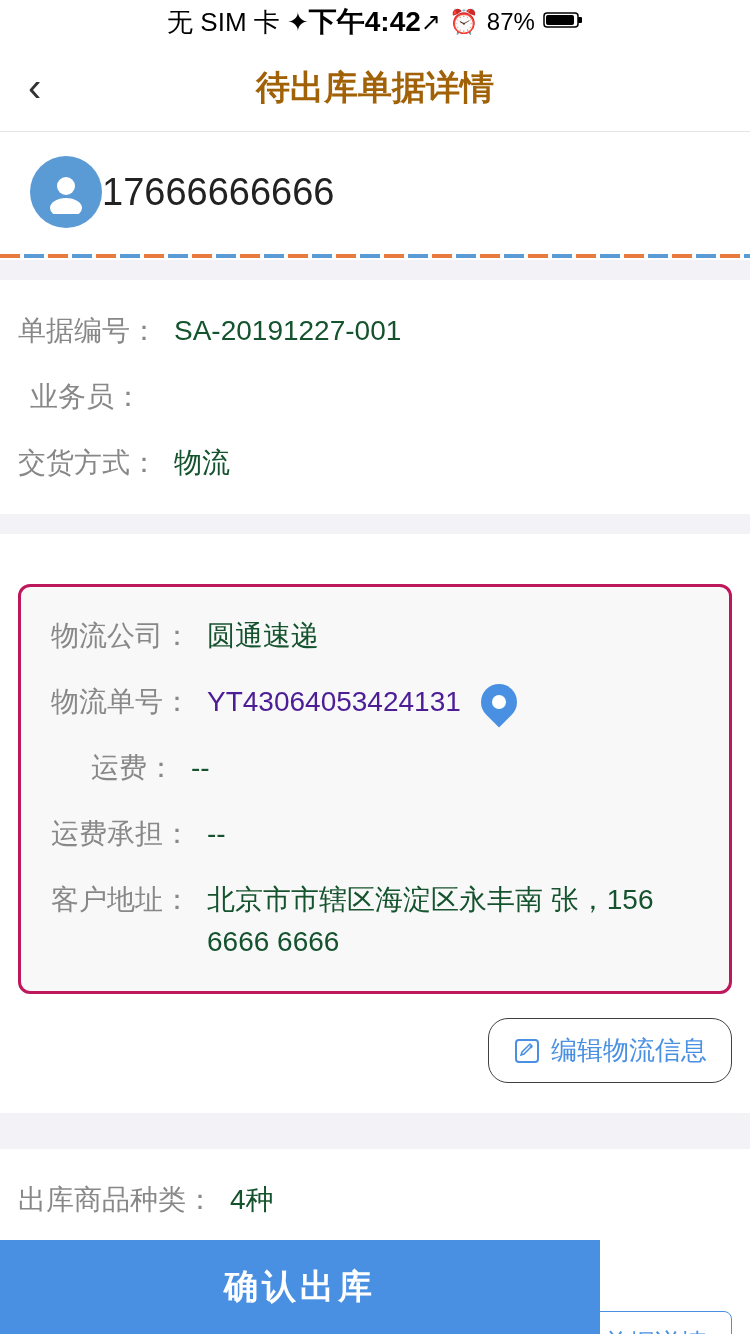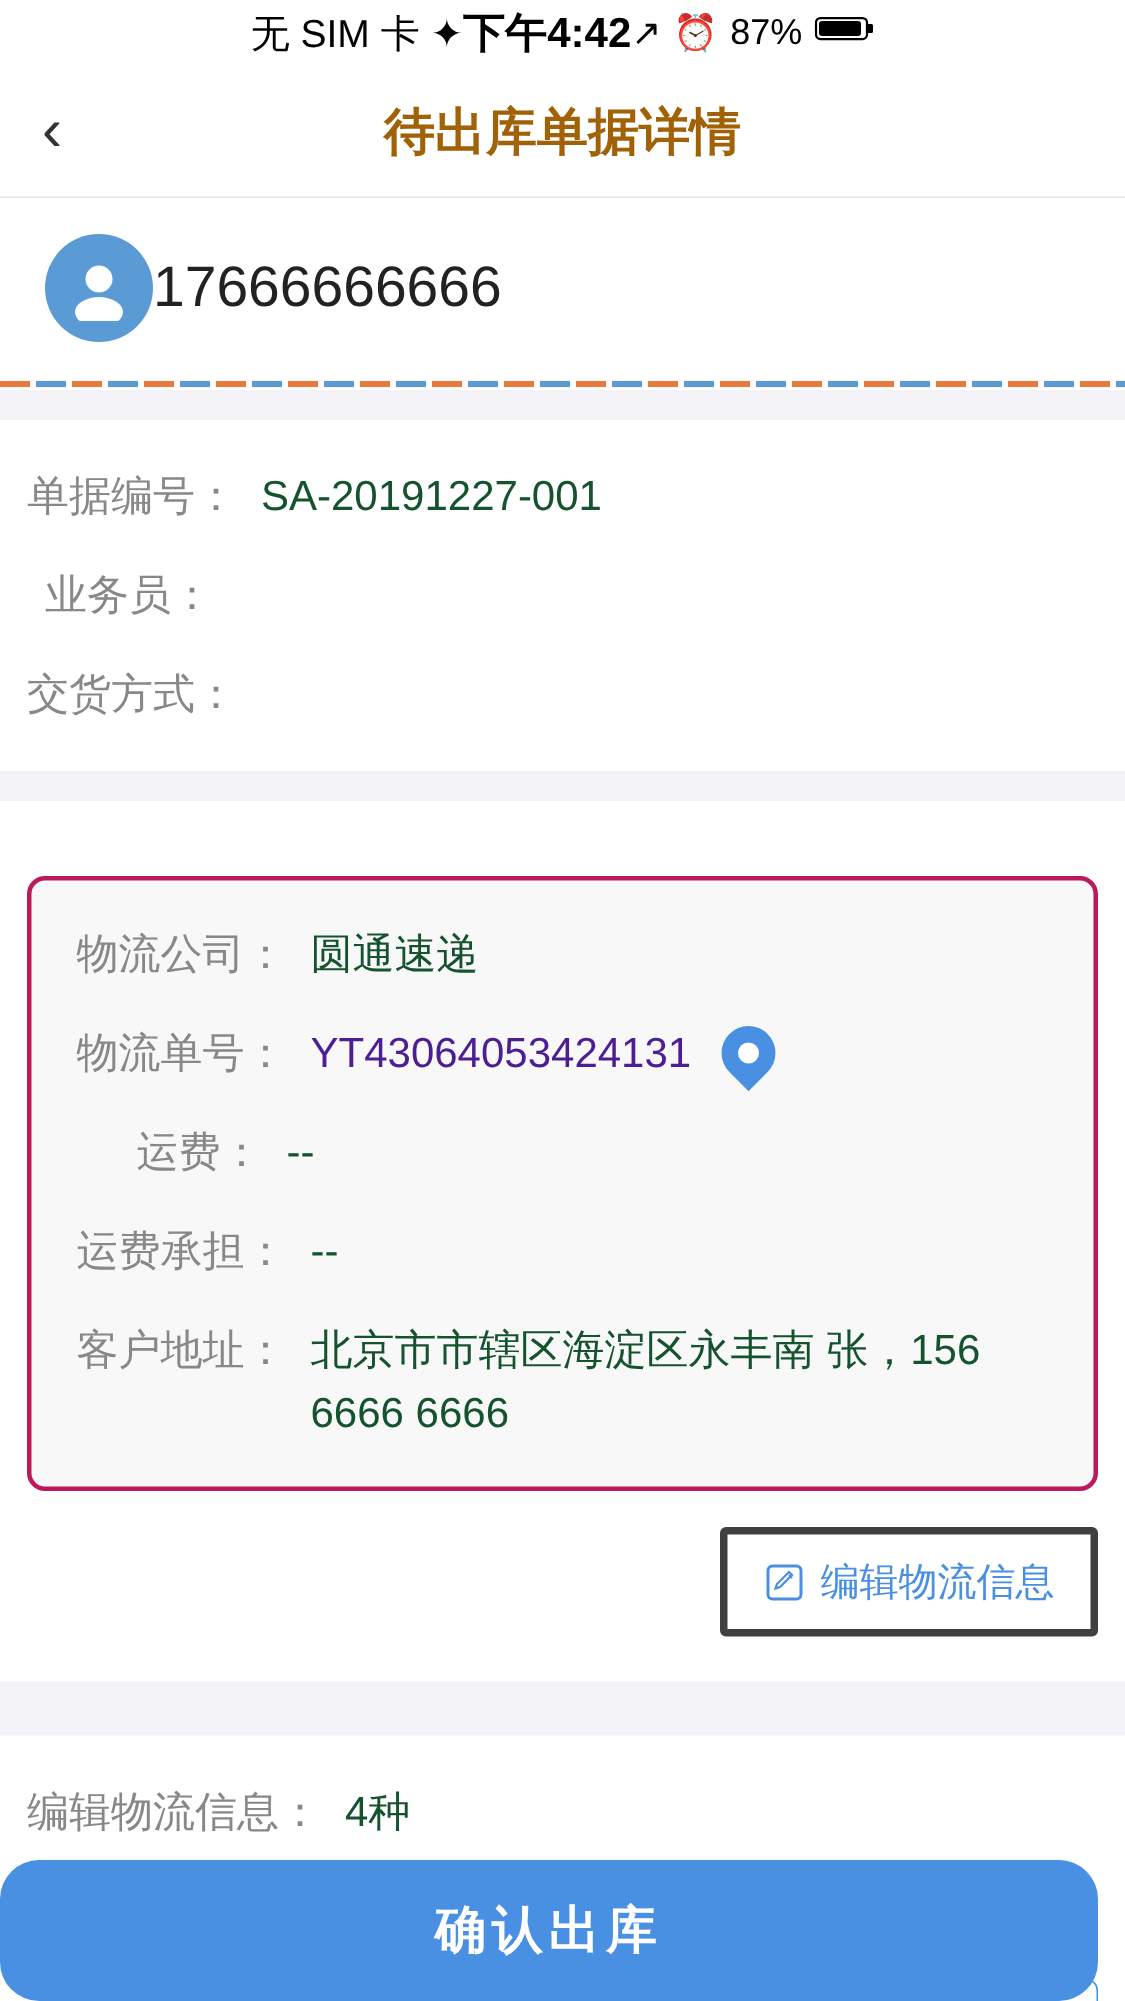--- a/index.html
+++ b/index.html
@@ -168,22 +168,22 @@
       height: 14px;
       background: #fff;
       border-radius: 50%;
     }
 
     
     .edit-btn {
       display: flex;
       align-items: center;
       gap: 10px;
-      border: 5px solid #404040;
-      border-radius: 4px;
+      border: 1px solid #404040;
+      border-radius: 20px;
       padding: 14px 24px;
       color: #4a90e2;
       font-size: 26px;
       cursor: pointer;
       margin-left: auto;
       width: fit-content;
     }
     .edit-icon-svg { width: 28px; height: 28px; }
 
     
@@ -204,28 +204,27 @@
       color: #4a90e2;
       font-size: 26px;
       cursor: pointer;
     }
 
     
     .confirm-btn-wrap {
       position: fixed;
       bottom: 0;
       left: 0;
-      width: 732px;
+      width: 600px;
       background: #4a90e2;
       padding: 24px 0;
       display: flex;
       justify-content: center;
       align-items: center;
       cursor: pointer;
-      border-radius: 26px;
     }
     .confirm-btn-text {
       color: #fff;
       font-size: 34px;
       font-weight: 600;
       letter-spacing: 4px;
     }
     .sep-thick {
       height: 16px;
       background: #f2f2f7;
@@ -273,20 +272,21 @@
 <div class="section">
   <div class="info-row">
     <span class="info-label">单据编号：</span>
     <span class="info-value">SA-20191227-001</span>
   </div>
   <div class="info-row">
     <span class="info-label">业务员：</span>
   </div>
   <div class="info-row">
     <span class="info-label">交货方式：</span>
+    <span class="info-value">物流</span>
   </div>
 </div>
 
 <div class="section">
   <div class="logistics-card">
     <div class="info-row">
       <span class="info-label">物流公司：</span>
       <span class="info-value">圆通速递</span>
     </div>
     <div class="info-row">
@@ -319,21 +319,21 @@
       </svg>
       <span>编辑物流信息</span>
     </div>
   </div>
 </div>
 
 <div class="sep-thick"></div>
 
 <div class="section">
   <div class="info-row">
-    <span class="info-label">编辑物流信息：</span>
+    <span class="info-label">出库商品种类：</span>
     <span class="info-value">4种</span>
   </div>
   <div class="info-row">
     <span class="info-label">出库商品数量：</span>
     <span class="info-value">14.620000000000001件</span>
   </div>
 
   <div class="btn-row">
     <div class="view-btn">
       <svg width="28" height="28" viewBox="0 0 28 28" fill="none" xmlns="http://www.w3.org/2000/svg">

